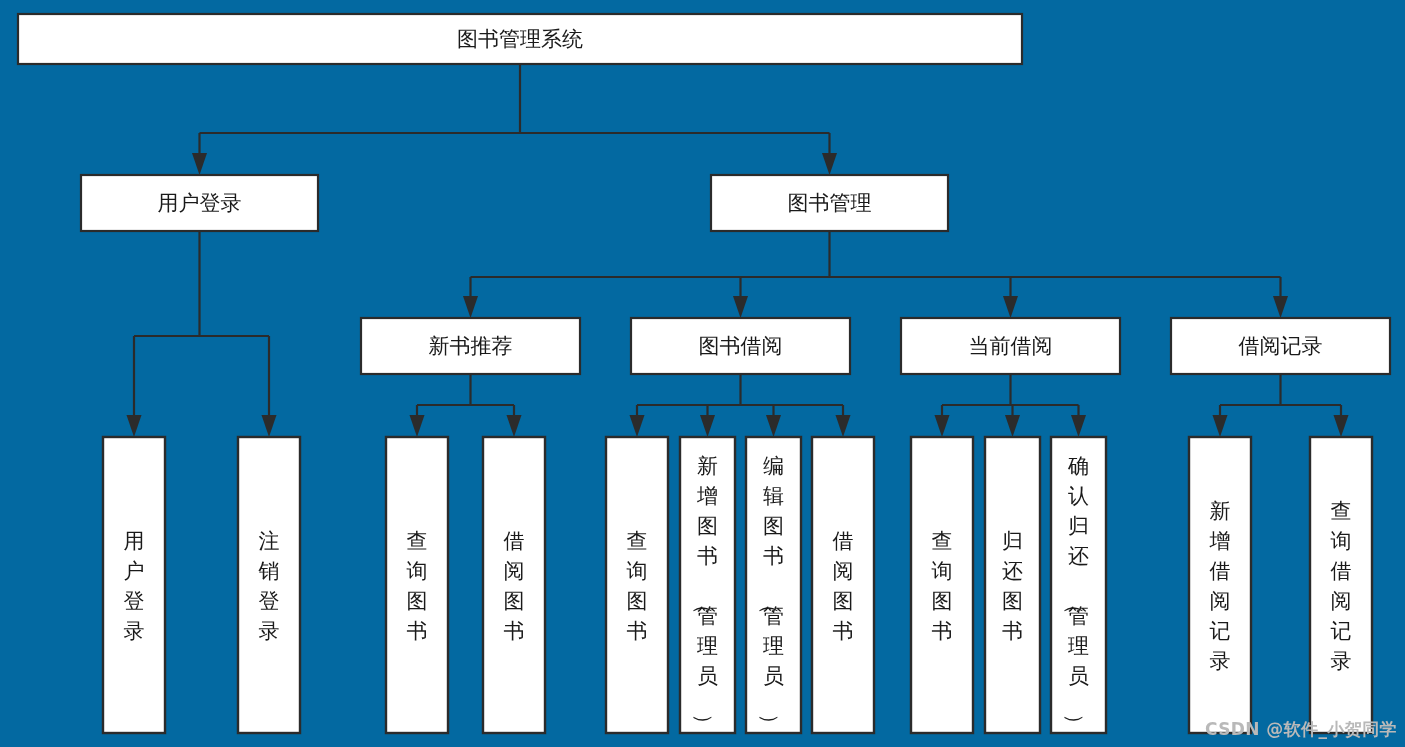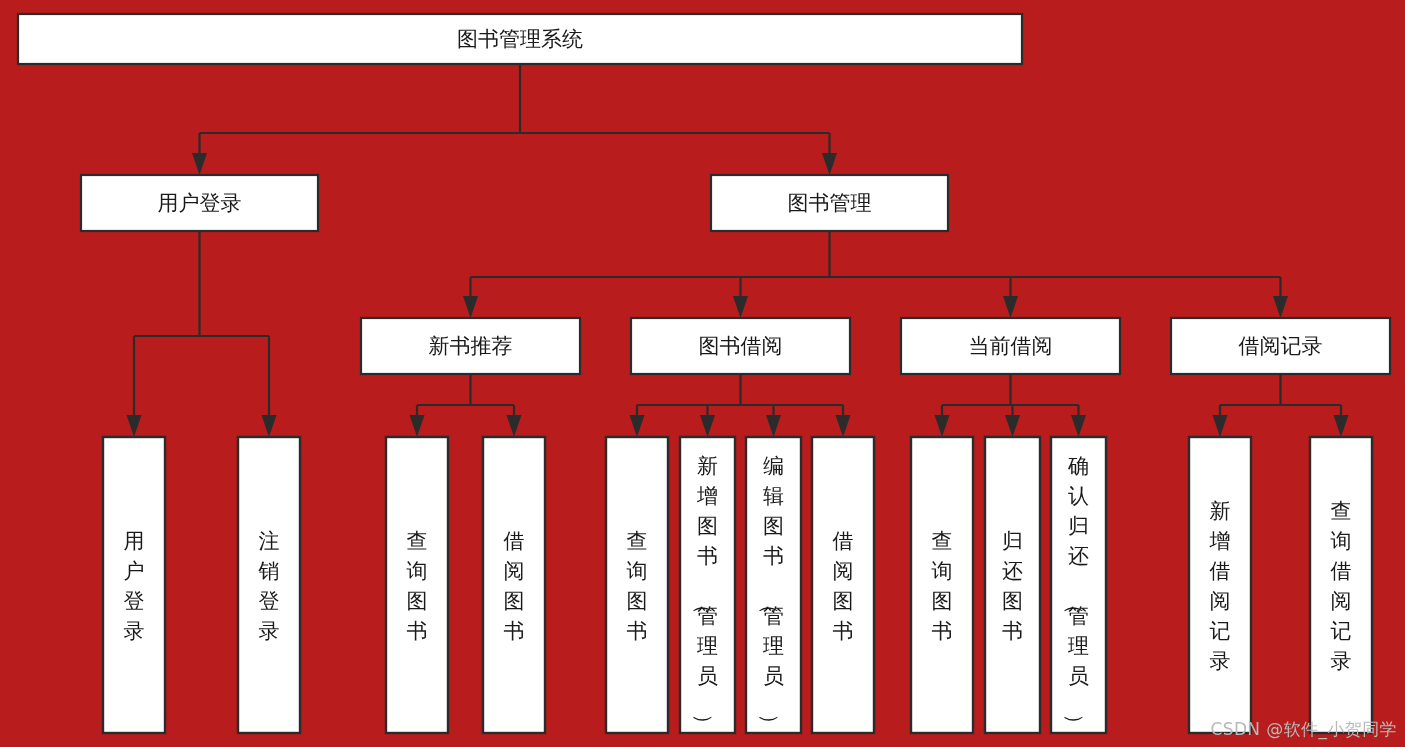--- a/index.html
+++ b/index.html
@@ -11,21 +11,21 @@
   body {
     width: 1405px;
     height: 747px;
     overflow: hidden;
     font-family: "DejaVu Sans", "Liberation Sans", sans-serif;
   }
   #diagram-root {
     position: relative;
     width: 1405px;
     height: 747px;
-    background: #b91c1c;
+    background: #0369a1;
   }
   svg#tree-svg {
     position: absolute;
     top: 0;
     left: 0;
     width: 1405px;
     height: 747px;
     display: block;
   }
   .node-rect {
@@ -64,20 +64,21 @@
   .watermark-text {
     position: absolute;
     right: 8px;
     bottom: 6px;
     font-family: "DejaVu Sans", "Liberation Sans", sans-serif;
     font-size: 17px;
     color: #b9b9b9;
     white-space: nowrap;
     letter-spacing: 0.4px;
     pointer-events: none;
+    font-weight: bold;
   }
 </style>
 </head>
 <body>
 
 <div id="diagram-root">
 
   <svg id="tree-svg" viewBox="0 0 1405 747">
     <g id="links-layer">
         <line x1="520" y1="64" x2="520" y2="133" class="link-line"></line>

